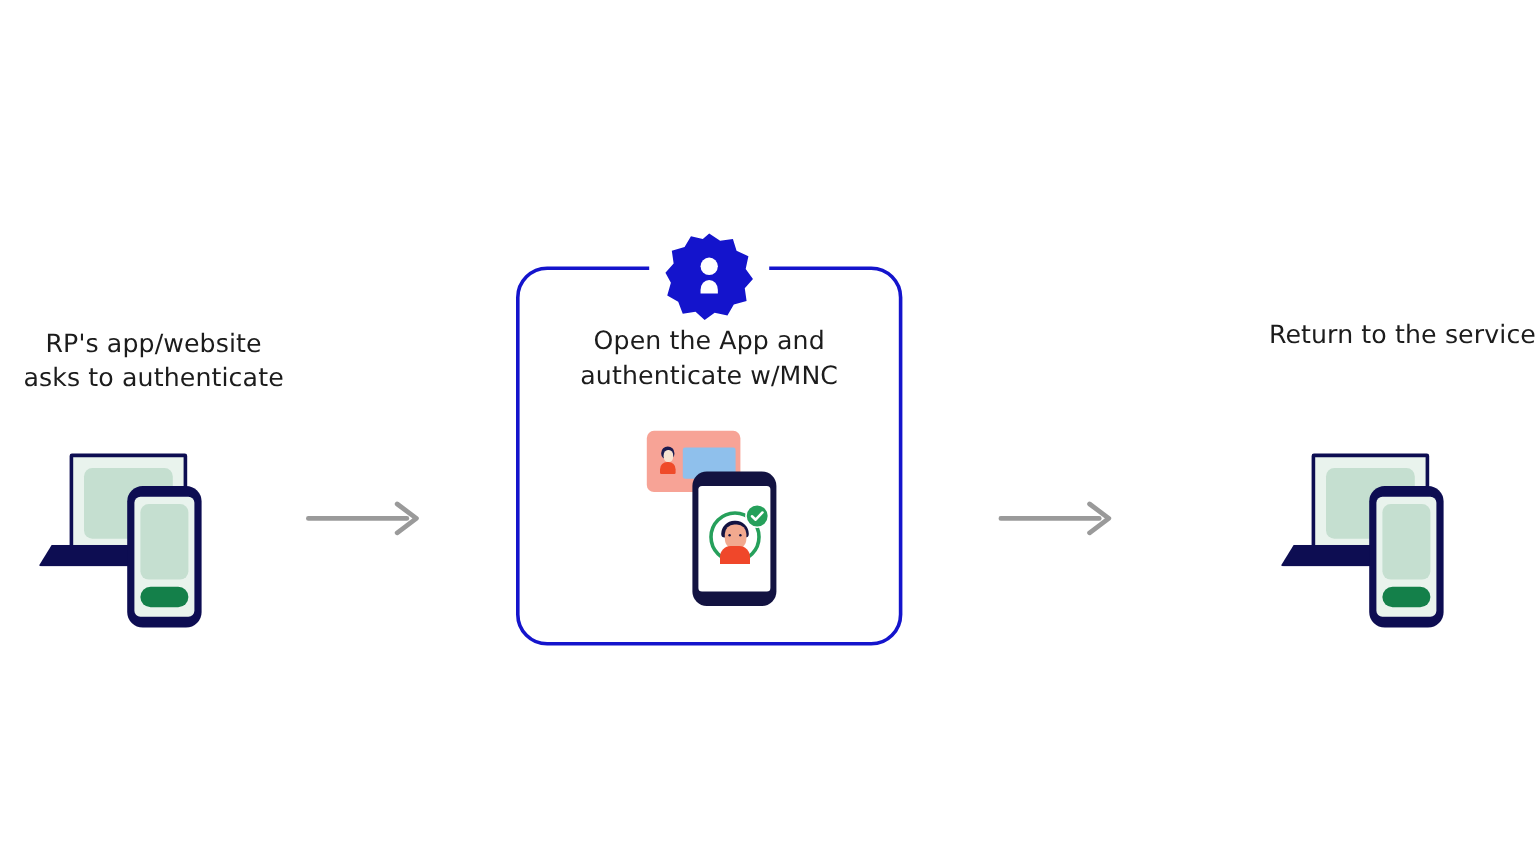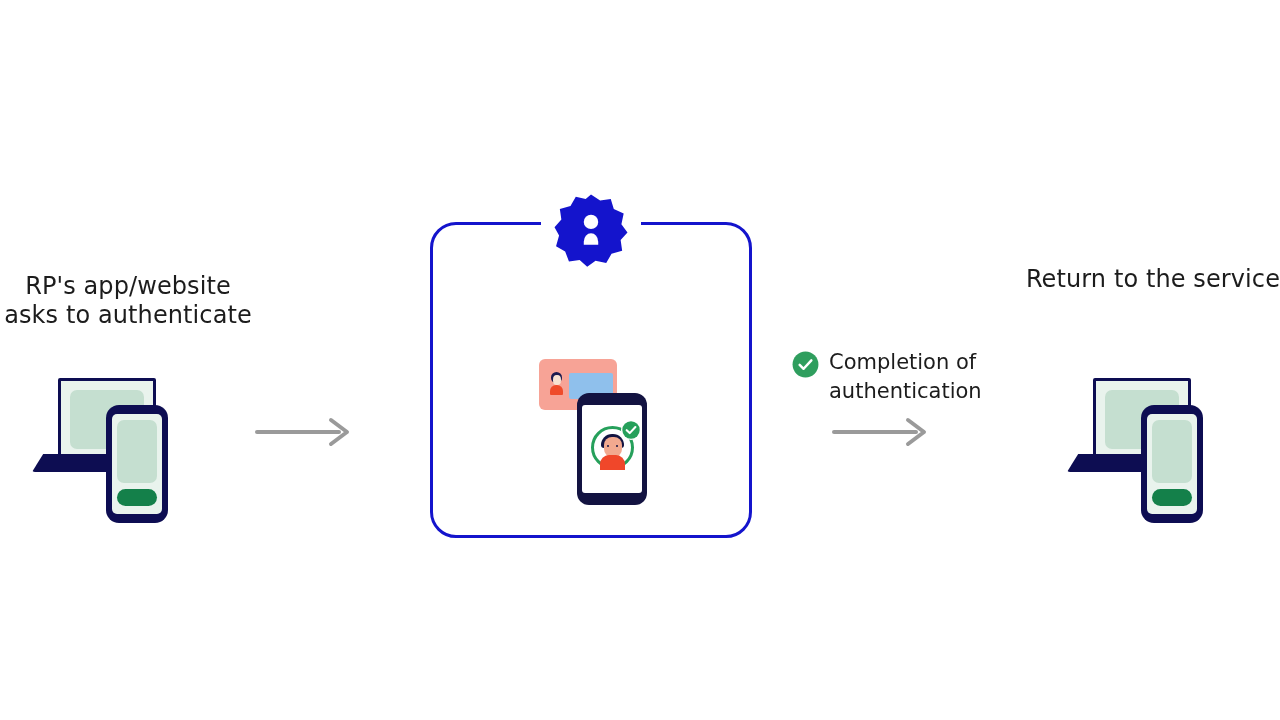--- a/index.html
+++ b/index.html
@@ -18,21 +18,21 @@
 
   .stage {
     position: absolute;
     inset: 0;
   }
 
   
   .caption {
     position: absolute;
     text-align: center;
-    font-size: 24px;
+    font-size: 21px;
     line-height: 29px;
     color: #1c1c1c;
     white-space: pre-line;
     letter-spacing: 0.1px;
   }
 
   
   #step-left-caption {
     left: 0px;
     top: 272px;
@@ -354,20 +354,22 @@
       <path fill="#1414cc" d="
         M50 2
         L62 10 L76 8 L80 21 L93 27 L90 41 L98 52 L89 62 L91 76 L77 80 L70 92
         L56 89 L45 97 L35 88 L21 90 L16 77 L4 70 L8 56 L2 45 L11 35 L9 21
         L23 17 L30 5 L43 8 Z"></path>
       <circle cx="50" cy="38" r="9.5" fill="#ffffff"></circle>
       <path fill="#ffffff" d="M40.5 64 a9.5 11 0 0 1 19 0 v4 h-19 z"></path>
     </svg>
   </div>
 
+  <div class="caption" id="panel-caption">Open the App and
+authenticate w/MNC</div>
 
   <div id="auth-illustration">
     <div class="id-card">
       <div class="id-card-photo-head"></div>
       <div class="id-card-photo-face"></div>
       <div class="id-card-photo-body"></div>
       <div class="id-card-field"></div>
     </div>
 
     <div class="auth-phone">
@@ -382,30 +384,20 @@
           <svg width="22" height="22" viewBox="0 0 24 24">
             <circle cx="12" cy="12" r="11" fill="#ffffff"></circle>
             <circle cx="12" cy="12" r="9.5" fill="#26a05b"></circle>
             <polyline points="7.3,12.2 10.6,15.4 16.8,8.8" fill="none" stroke="#ffffff" stroke-width="2.3" stroke-linecap="round" stroke-linejoin="round"></polyline>
           </svg>
         </div>
       </div>
     </div>
   </div>
 
-  <div id="completion-group">
-    <div id="completion-icon">
-      <svg width="27" height="27" viewBox="0 0 24 24">
-        <circle cx="12" cy="12" r="11.5" fill="#2f9e5e"></circle>
-        <polyline points="6.8,12.3 10.3,15.8 17.2,8.3" fill="none" stroke="#ffffff" stroke-width="2.2" stroke-linecap="round" stroke-linejoin="round"></polyline>
-      </svg>
-    </div>
-    <div id="completion-text">Completion of
-authentication</div>
-  </div>
 
   <div class="arrow" id="arrow-2">
     <svg width="96" height="30" viewBox="0 0 96 30">
       <line x1="2" y1="15" x2="84" y2="15" stroke="#9a9a9a" stroke-width="4" stroke-linecap="round"></line>
       <polyline points="76,3 92,15 76,27" fill="none" stroke="#9a9a9a" stroke-width="4" stroke-linecap="round" stroke-linejoin="round"></polyline>
     </svg>
   </div>
 
   <div class="caption" id="step-right-caption">Return to the service</div>
 

